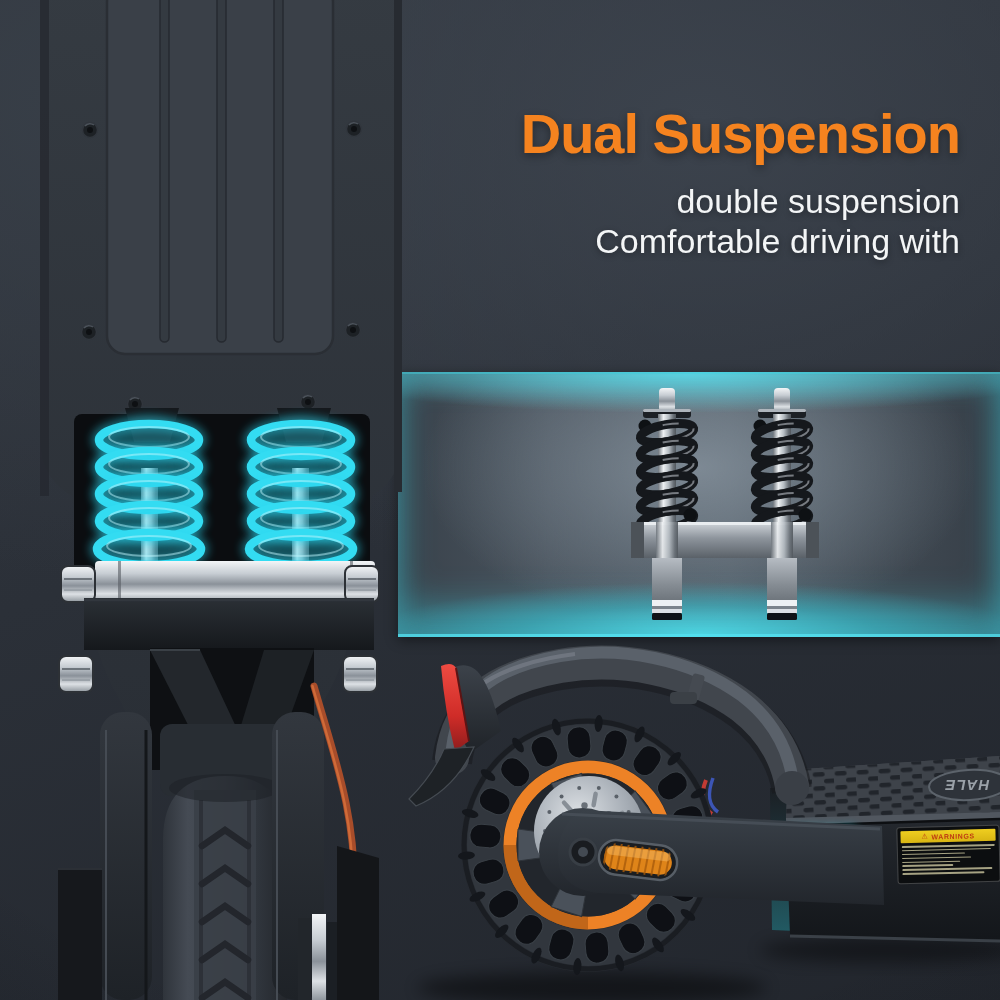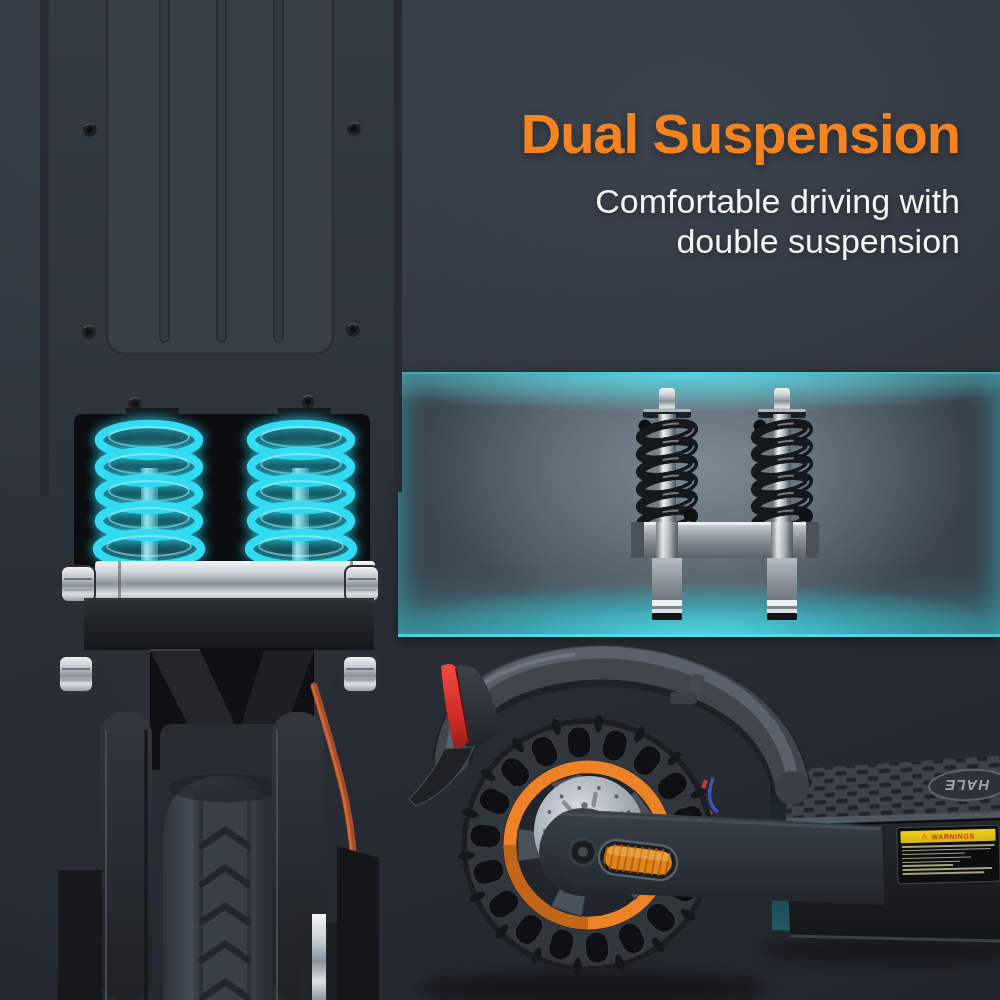--- a/index.html
+++ b/index.html
@@ -533,22 +533,22 @@
     <path d="M58 868 h44 v132 h-44 z" fill="#16181c"></path>
     <line x1="58" y1="869" x2="102" y2="869" stroke="#2b2f35" stroke-width="2"></line>
     <path d="M337 846 L379 858 L379 1000 L337 1000 Z" fill="#141619"></path>
   </svg>
 
   <section class="headline">
     <h1>
       <span>Dual Suspension</span>
     </h1>
     <p class="sub">
+      <span>double suspension</span>
       <span>Comfortable driving with</span>
-      <span>double suspension</span>
     </p>
   </section>
 
   <div class="warning-label">
     <div class="wl-strip">
       <span>⚠</span>
       <span>WARNINGS</span>
     </div>
     <div class="wl-lines" id="wlLines">
         <div class="wl-line" style="width: 100%;"></div>

